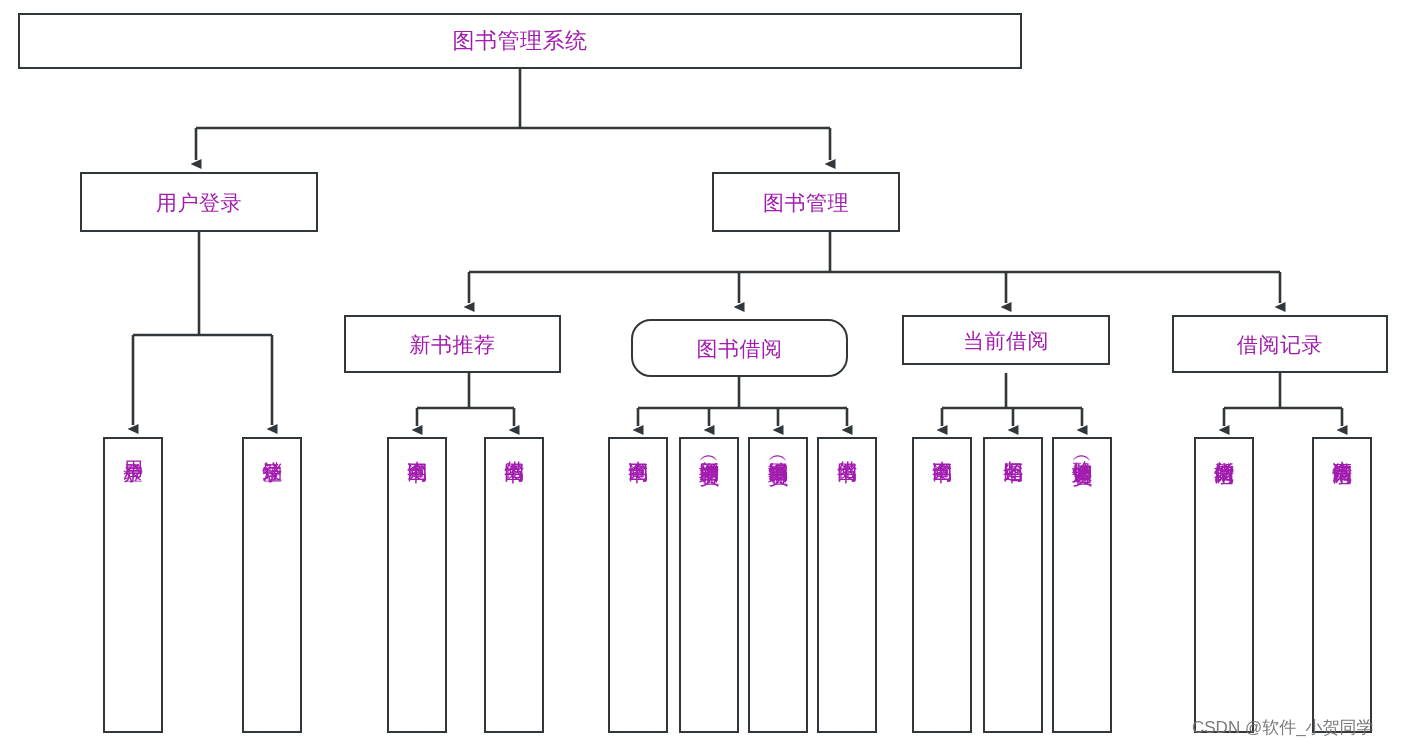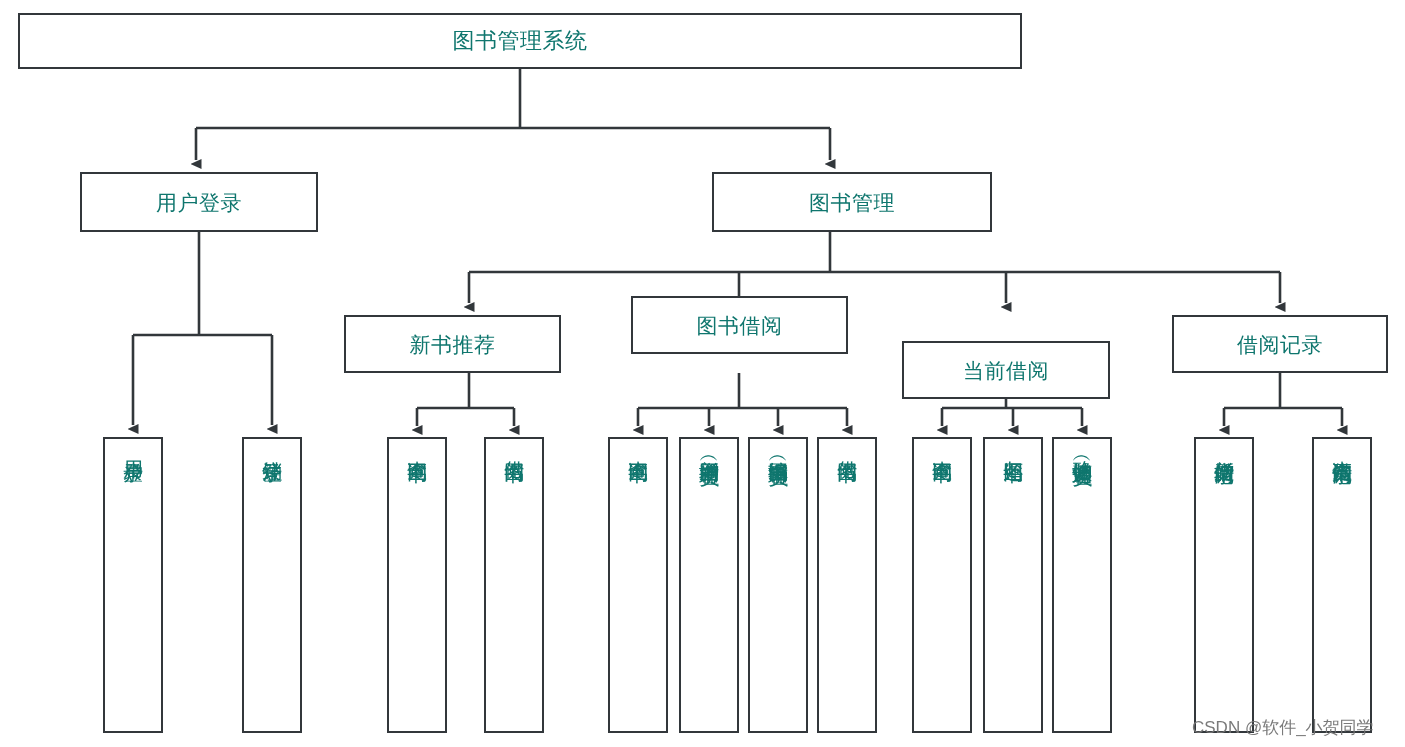--- a/index.html
+++ b/index.html
@@ -26,21 +26,21 @@
     pointer-events: none;
   }
   .node {
     position: absolute;
     box-sizing: border-box;
     border: 2px solid #32373b;
     background: #ffffff;
     display: flex;
     align-items: center;
     justify-content: center;
-    color: #0f766e;
+    color: #a21caf;
     line-height: 1.0;
   }
   .node-label {
     display: block;
     text-align: center;
     white-space: nowrap;
   }
   
   .node.horiz .node-label {
     font-size: 21px;
@@ -126,31 +126,31 @@
     </g>
   </svg>
 
   <div class="node horiz root" style="left:18px; top:13px; width:1004px; height:56px;">
     <span class="node-label">图书管理系统</span>
   </div>
 
   <div class="node horiz" style="left:80px; top:172px; width:238px; height:60px;">
     <span class="node-label">用户登录</span>
   </div>
-  <div class="node horiz" style="left:712px; top:172px; width:280px; height:60px;">
+  <div class="node horiz" style="left:712px; top:172px; width:188px; height:60px;">
     <span class="node-label">图书管理</span>
   </div>
 
   <div class="node horiz" style="left:344px; top:315px; width:217px; height:58px;">
     <span class="node-label">新书推荐</span>
   </div>
-  <div class="node horiz" style="left:631px; top:296px; width:217px; height:58px;">
+  <div class="node horiz" style="left:631px; top:319px; width:217px; height:58px;border-radius:20px;">
     <span class="node-label">图书借阅</span>
   </div>
-  <div class="node horiz" style="left:902px; top:315px; width:208px; height:58px;margin-top:26px;">
+  <div class="node horiz" style="left:902px; top:315px; width:208px; height:50px;">
     <span class="node-label">当前借阅</span>
   </div>
   <div class="node horiz" style="left:1172px; top:315px; width:216px; height:58px;align-items:center;">
     <span class="node-label">借阅记录</span>
   </div>
 
   <div class="node vert" style="left:103px; top:437px; width:60px; height:296px;">
     <span class="node-label">用户登录</span>
   </div>
   <div class="node vert" style="left:242px; top:437px; width:60px; height:296px;">

